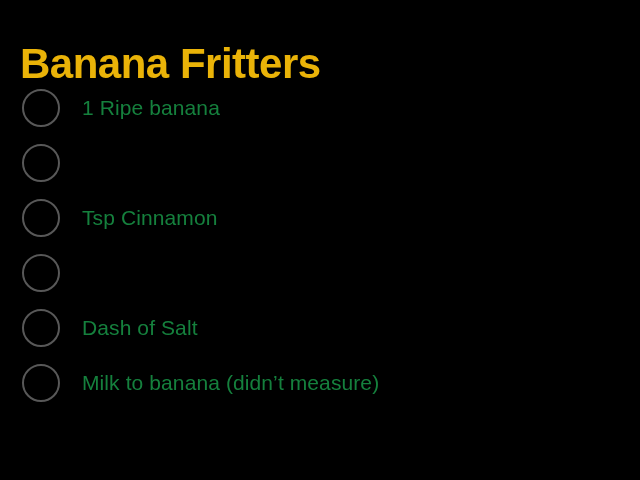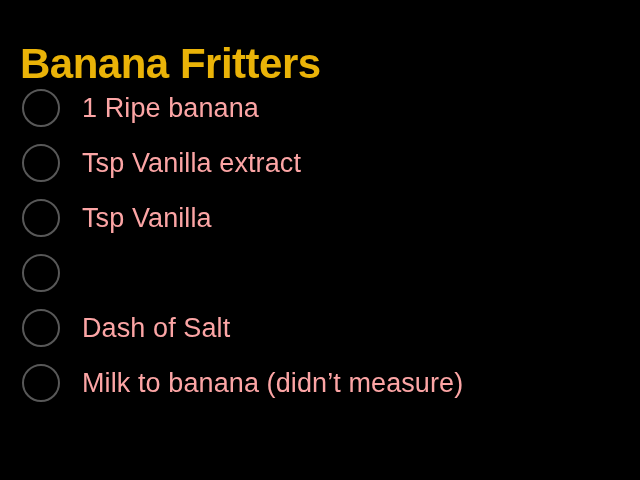--- a/index.html
+++ b/index.html
@@ -65,23 +65,23 @@
     box-sizing: content-box;
     background: transparent;
     flex: none;
   }
 
   .check-label {
     position: absolute;
     left: 82px;
     top: 50%;
     transform: translateY(-50%);
-    font-size: 27px;
+    font-size: 21px;
     font-weight: normal;
-    color: #fca5a5;
+    color: #15803d;
     letter-spacing: 0.1px;
     white-space: nowrap;
     line-height: 34px;
   }
 
   .qty-underline {
     text-decoration: underline;
     text-decoration-thickness: 2px;
     text-underline-offset: 5px;
     text-decoration-color: #eaeaea;
@@ -95,25 +95,24 @@
   <h1 class="recipe-title">Banana Fritters</h1>
 
   <ul class="checklist">
 
   <li class="check-item">
         <span class="check-box"></span>
         <span class="check-label"><span>1 Ripe banana</span></span>
       </li>
       <li class="check-item">
         <span class="check-box"></span>
-        <span class="check-label"><span>Tsp Vanilla extract</span></span>
       </li>
       <li class="check-item">
         <span class="check-box"></span>
-        <span class="check-label"><span>Tsp Vanilla</span></span>
+        <span class="check-label"><span>Tsp Cinnamon</span></span>
       </li>
       <li class="check-item">
         <span class="check-box"></span>
       </li>
       <li class="check-item">
         <span class="check-box"></span>
         <span class="check-label"><span>Dash of Salt</span></span>
       </li>
       <li class="check-item">
         <span class="check-box"></span>

